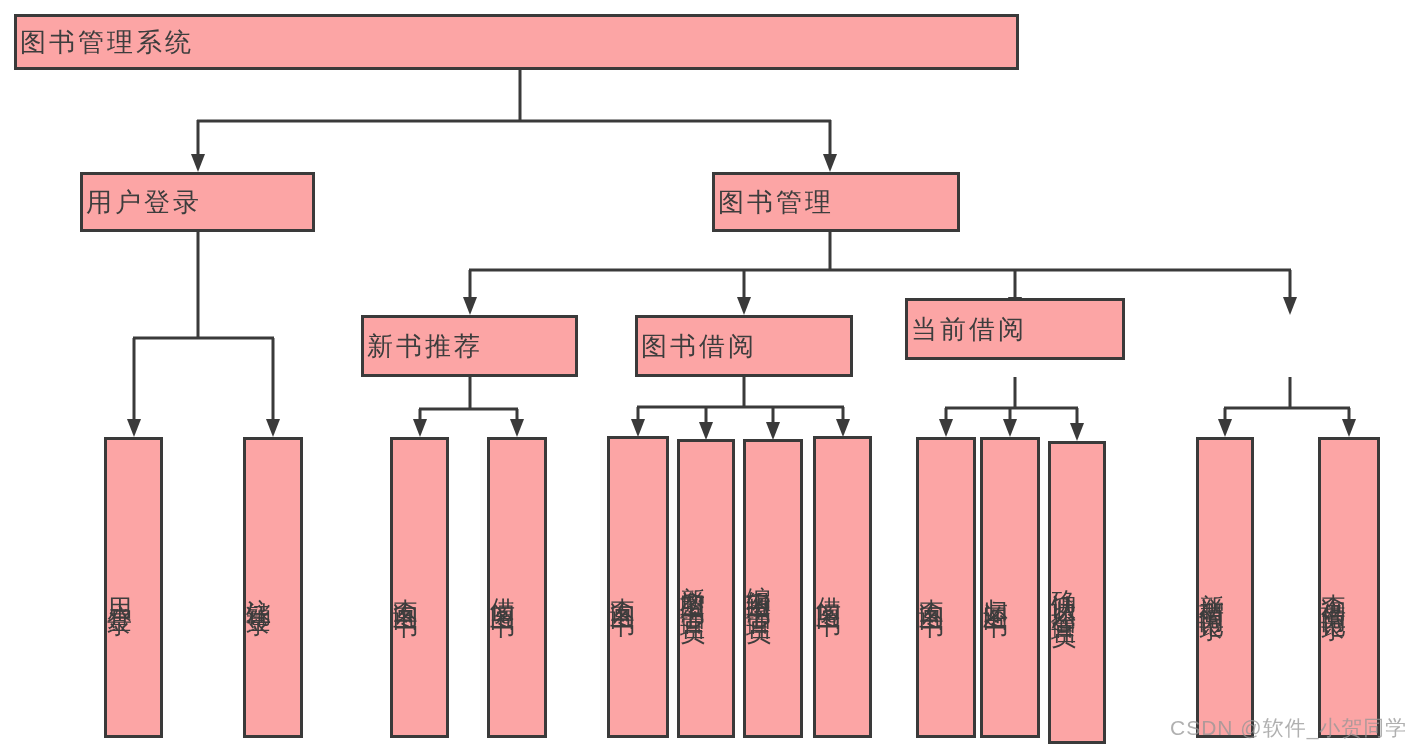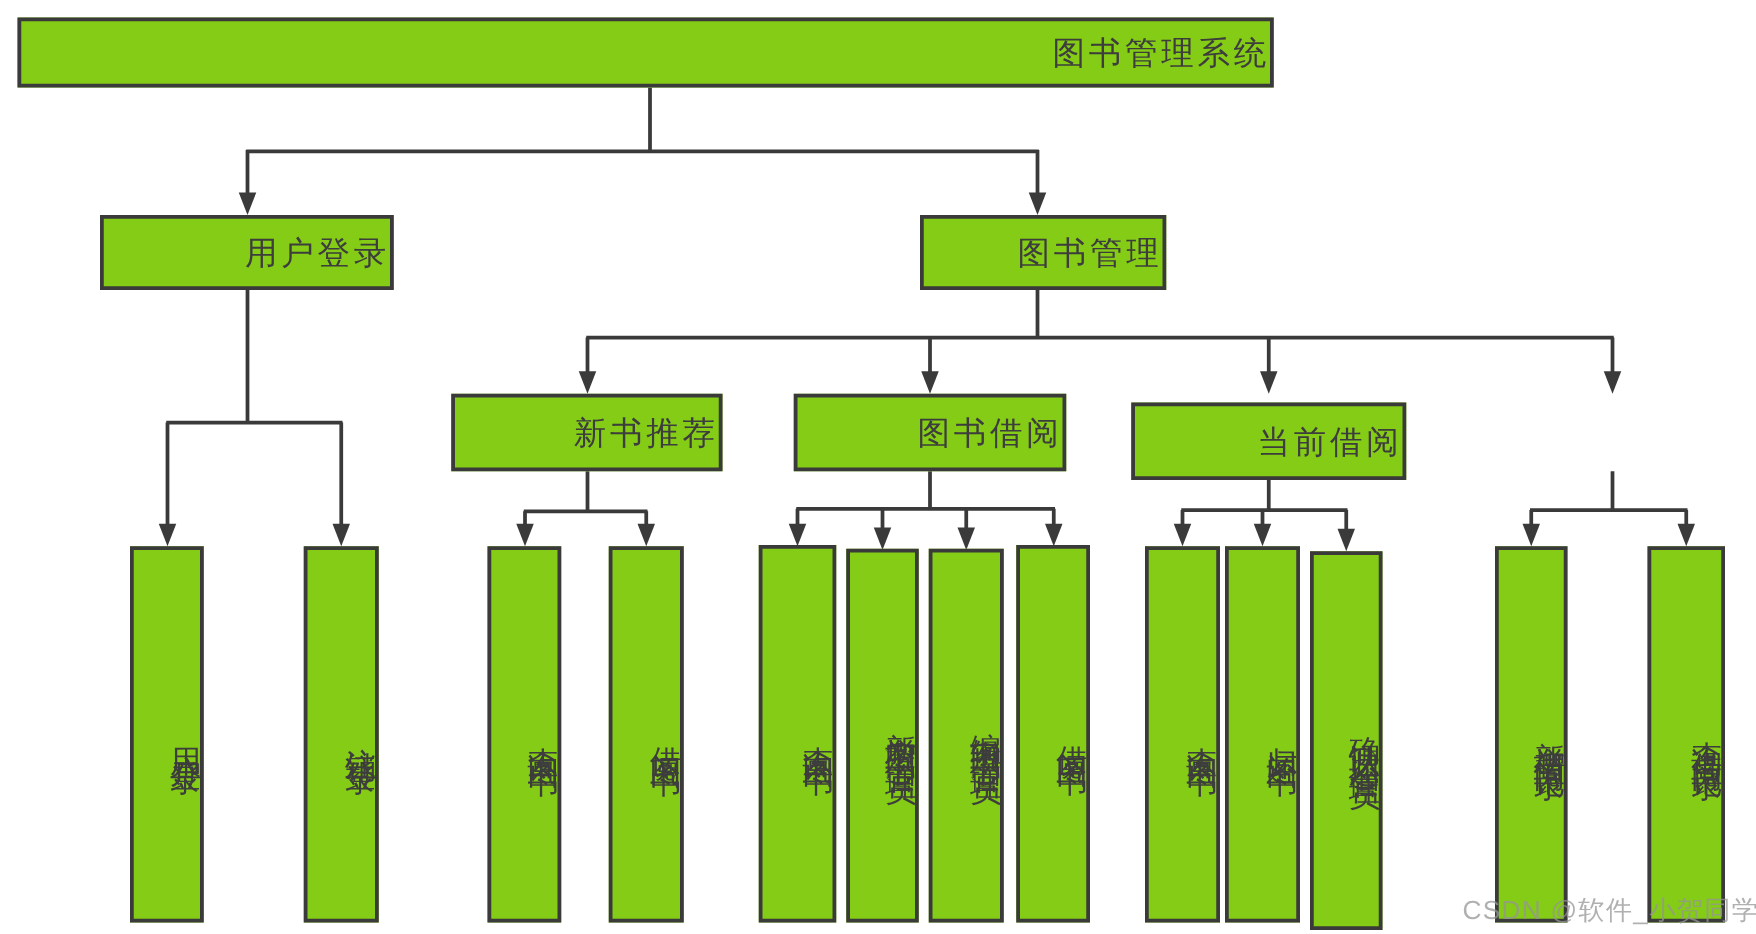--- a/index.html
+++ b/index.html
@@ -21,24 +21,24 @@
     left: 0;
     top: 0;
     width: 1405px;
     height: 747px;
     pointer-events: none;
   }
   .box {
     position: absolute;
     box-sizing: border-box;
     border: 3px solid #3a3a3a;
-    background: #84cc16;
+    background: #fca5a5;
     display: flex;
     align-items: center;
-    justify-content: flex-end;
+    justify-content: flex-start;
     z-index: 2;
   }
   .hlabel {
     font-size: 26px;
     letter-spacing: 3px;
     text-indent: 3px;
     white-space: nowrap;
     color: #3d3d3d;
   }
   .leaf .vlabel {
@@ -129,31 +129,31 @@
     </g>
   </svg>
 
   <div class="box" style="left:14px; top:14px; width:1005px; height:56px;">
     <span class="hlabel">图书管理系统</span>
   </div>
 
   <div class="box" style="left:80px; top:172px; width:235px; height:60px;">
     <span class="hlabel">用户登录</span>
   </div>
-  <div class="box" style="left:736px; top:172px; width:197px; height:60px;">
+  <div class="box" style="left:712px; top:172px; width:248px; height:60px;">
     <span class="hlabel">图书管理</span>
   </div>
 
   <div class="box" style="left:635px; top:315px; width:218px; height:62px;">
     <span class="hlabel">图书借阅</span>
   </div>
   <div class="box" style="left:361px; top:315px; width:217px; height:62px;">
     <span class="hlabel">新书推荐</span>
   </div>
-  <div class="box" style="left:905px; top:322px; width:220px; height:62px;padding-left:18px;">
+  <div class="box" style="left:905px; top:298px; width:220px; height:62px;">
     <span class="hlabel">当前借阅</span>
   </div>
 
   <div class="box leaf" style="left:104px; top:437px; width:59px; height:301px;">
     <span class="vlabel">用户登录</span>
   </div>
   <div class="box leaf" style="left:243px; top:437px; width:60px; height:301px;">
     <span class="vlabel">注销登录</span>
   </div>
 

